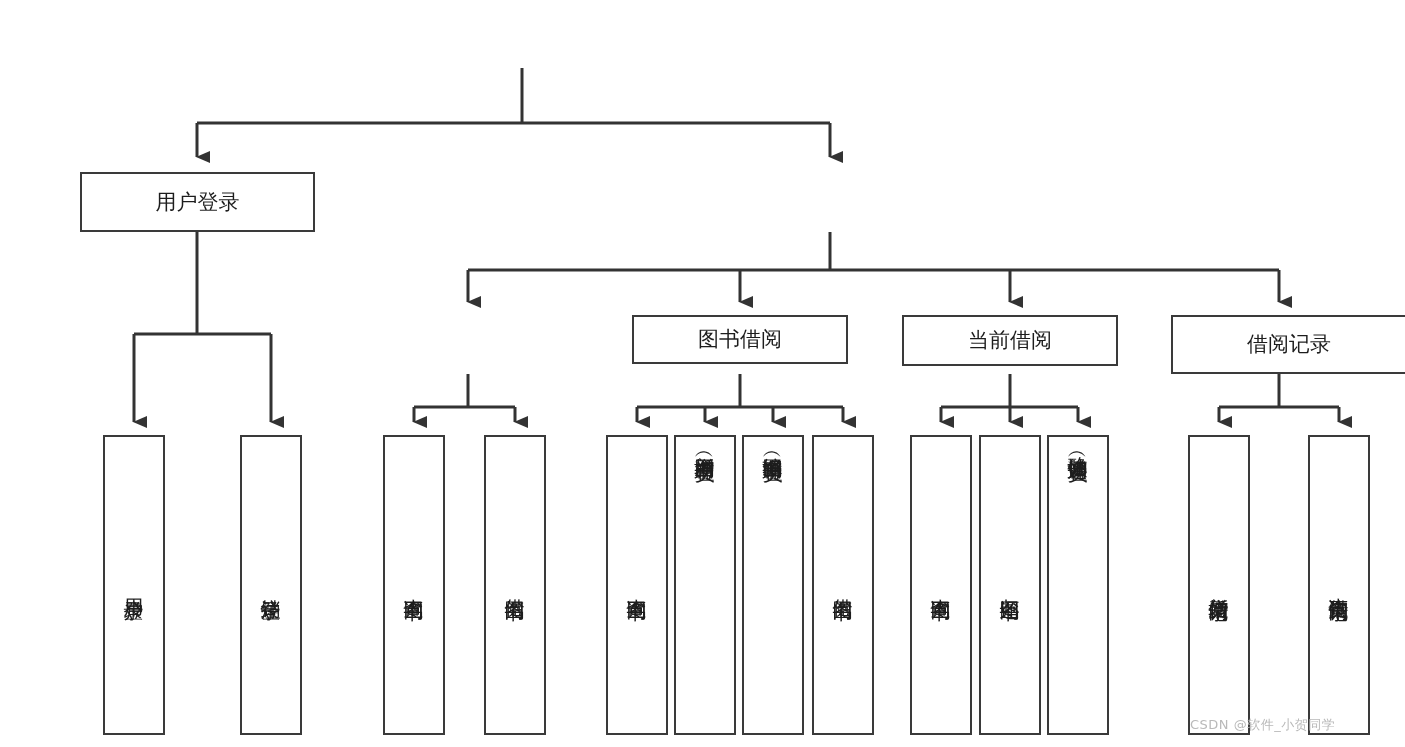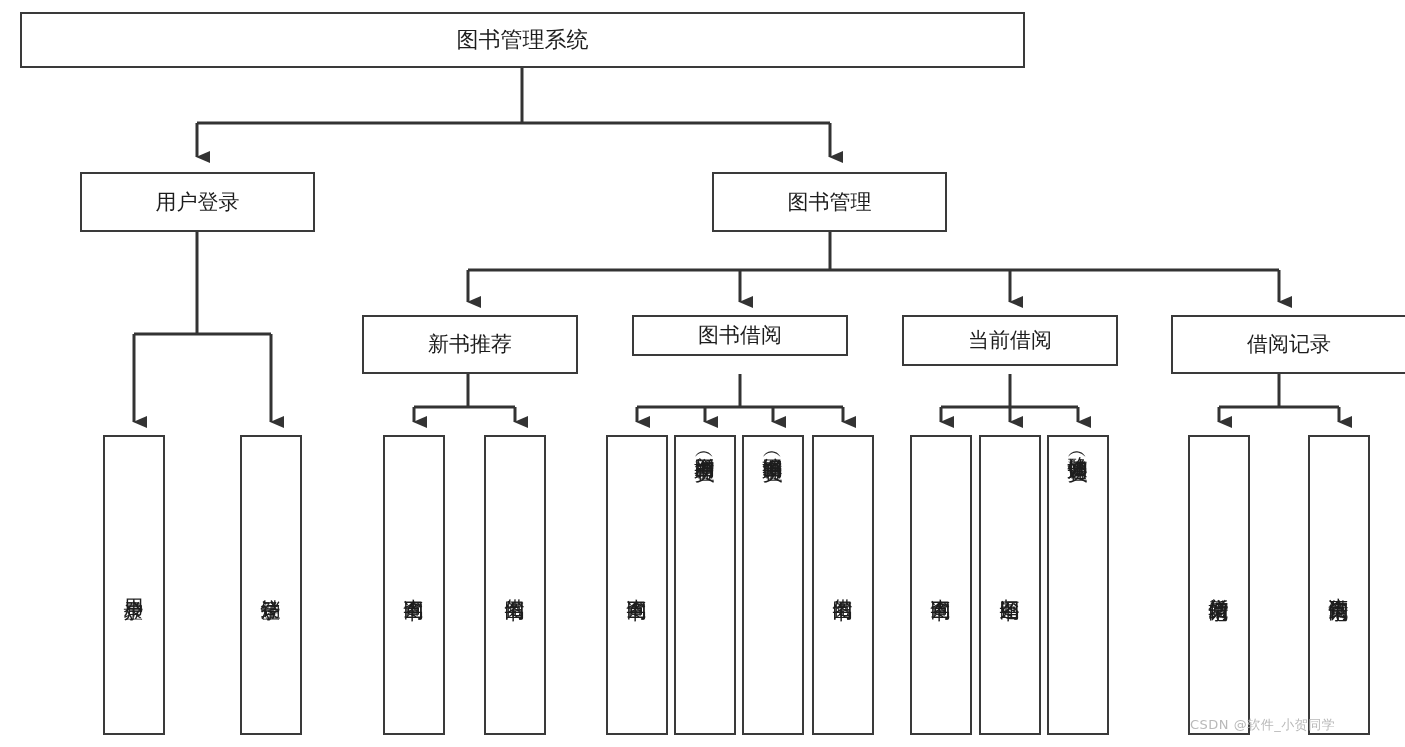--- a/index.html
+++ b/index.html
@@ -120,35 +120,26 @@
       <path d="M 1010 407 L 1010 422" marker-end="url(#arrow)"></path>
       <path d="M 1078 407 L 1078 422" marker-end="url(#arrow)"></path>
 
       <path d="M 1279 374 L 1279 407"></path>
       <path d="M 1219 407 L 1339 407"></path>
       <path d="M 1219 407 L 1219 422" marker-end="url(#arrow)"></path>
       <path d="M 1339 407 L 1339 422" marker-end="url(#arrow)"></path>
     </g>
   </svg>
 
-  <div class="node h root" style="left:20px; top:12px; width:1005px; height:56px;">
-    <span class="label">图书管理系统</span>
-  </div>
 
   <div class="node h" style="left:80px; top:172px; width:235px; height:60px;">
     <span class="label">用户登录</span>
   </div>
-  <div class="node h" style="left:712px; top:172px; width:235px; height:60px;">
-    <span class="label">图书管理</span>
-  </div>
 
-  <div class="node h" style="left:362px; top:315px; width:216px; height:59px;">
-    <span class="label">新书推荐</span>
-  </div>
-  <div class="node h" style="left:632px; top:315px; width:216px; height:41px;">
+  <div class="node h" style="left:632px; top:315px; width:216px; height:49px;">
     <span class="label">图书借阅</span>
   </div>
   <div class="node h" style="left:902px; top:315px; width:216px; height:51px;">
     <span class="label">当前借阅</span>
   </div>
   <div class="node h" style="left:1171px; top:315px; width:236px; height:59px;font-family:Liberation Serif, serif;">
     <span class="label">借阅记录</span>
   </div>
 
   <div class="node v center" style="left:103px; top:435px; width:62px; height:300px;">

